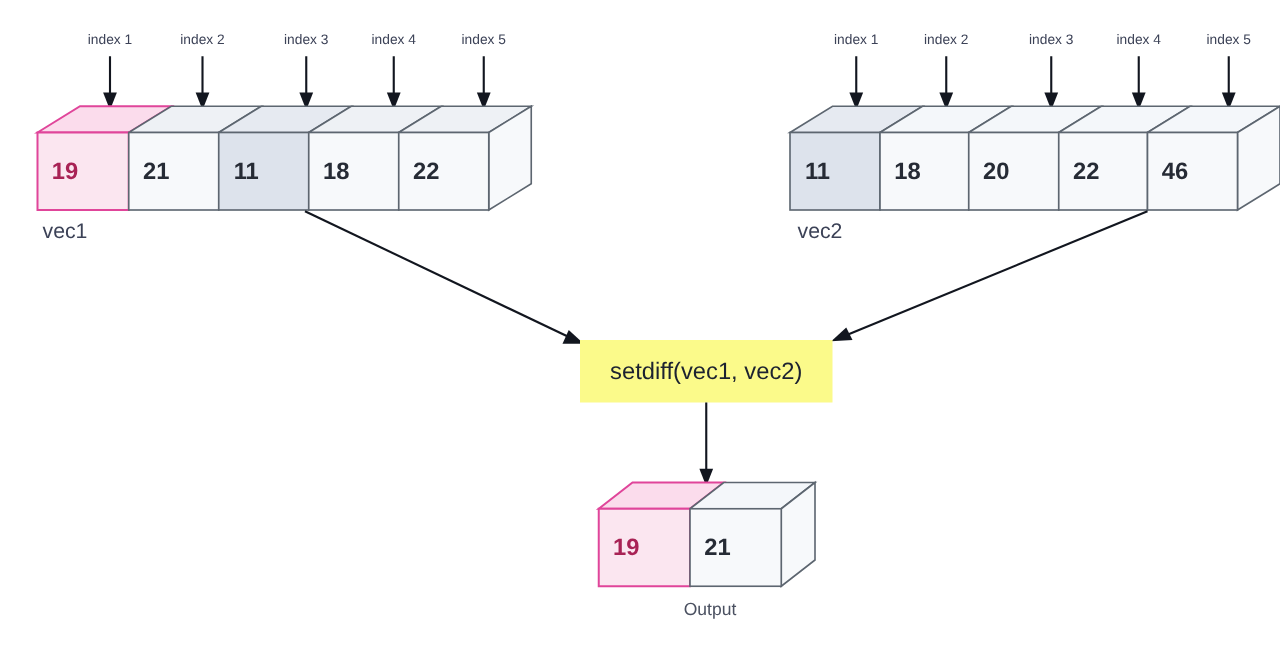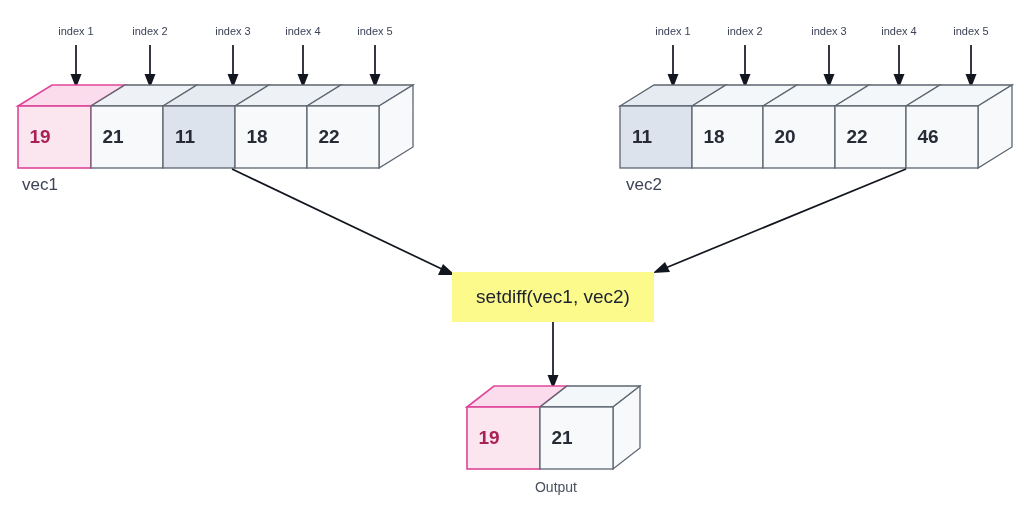--- a/index.html
+++ b/index.html
@@ -9,21 +9,21 @@
   }
   body {
     width: 1024px;
     height: 521px;
     font-family: "Liberation Sans", "DejaVu Sans", sans-serif;
     position: relative;
     overflow: hidden;
   }
   #stage {
     position: absolute;
-    left: 0; top: 0;
+    left: 12px; top: 0;
     width: 936px;
     height: 521px;
     border-radius: 21px;
   }
   svg#diagram {
     position: absolute;
     left: 0; top: 0;
     width: 1024px;
     height: 521px;
     display: block;

